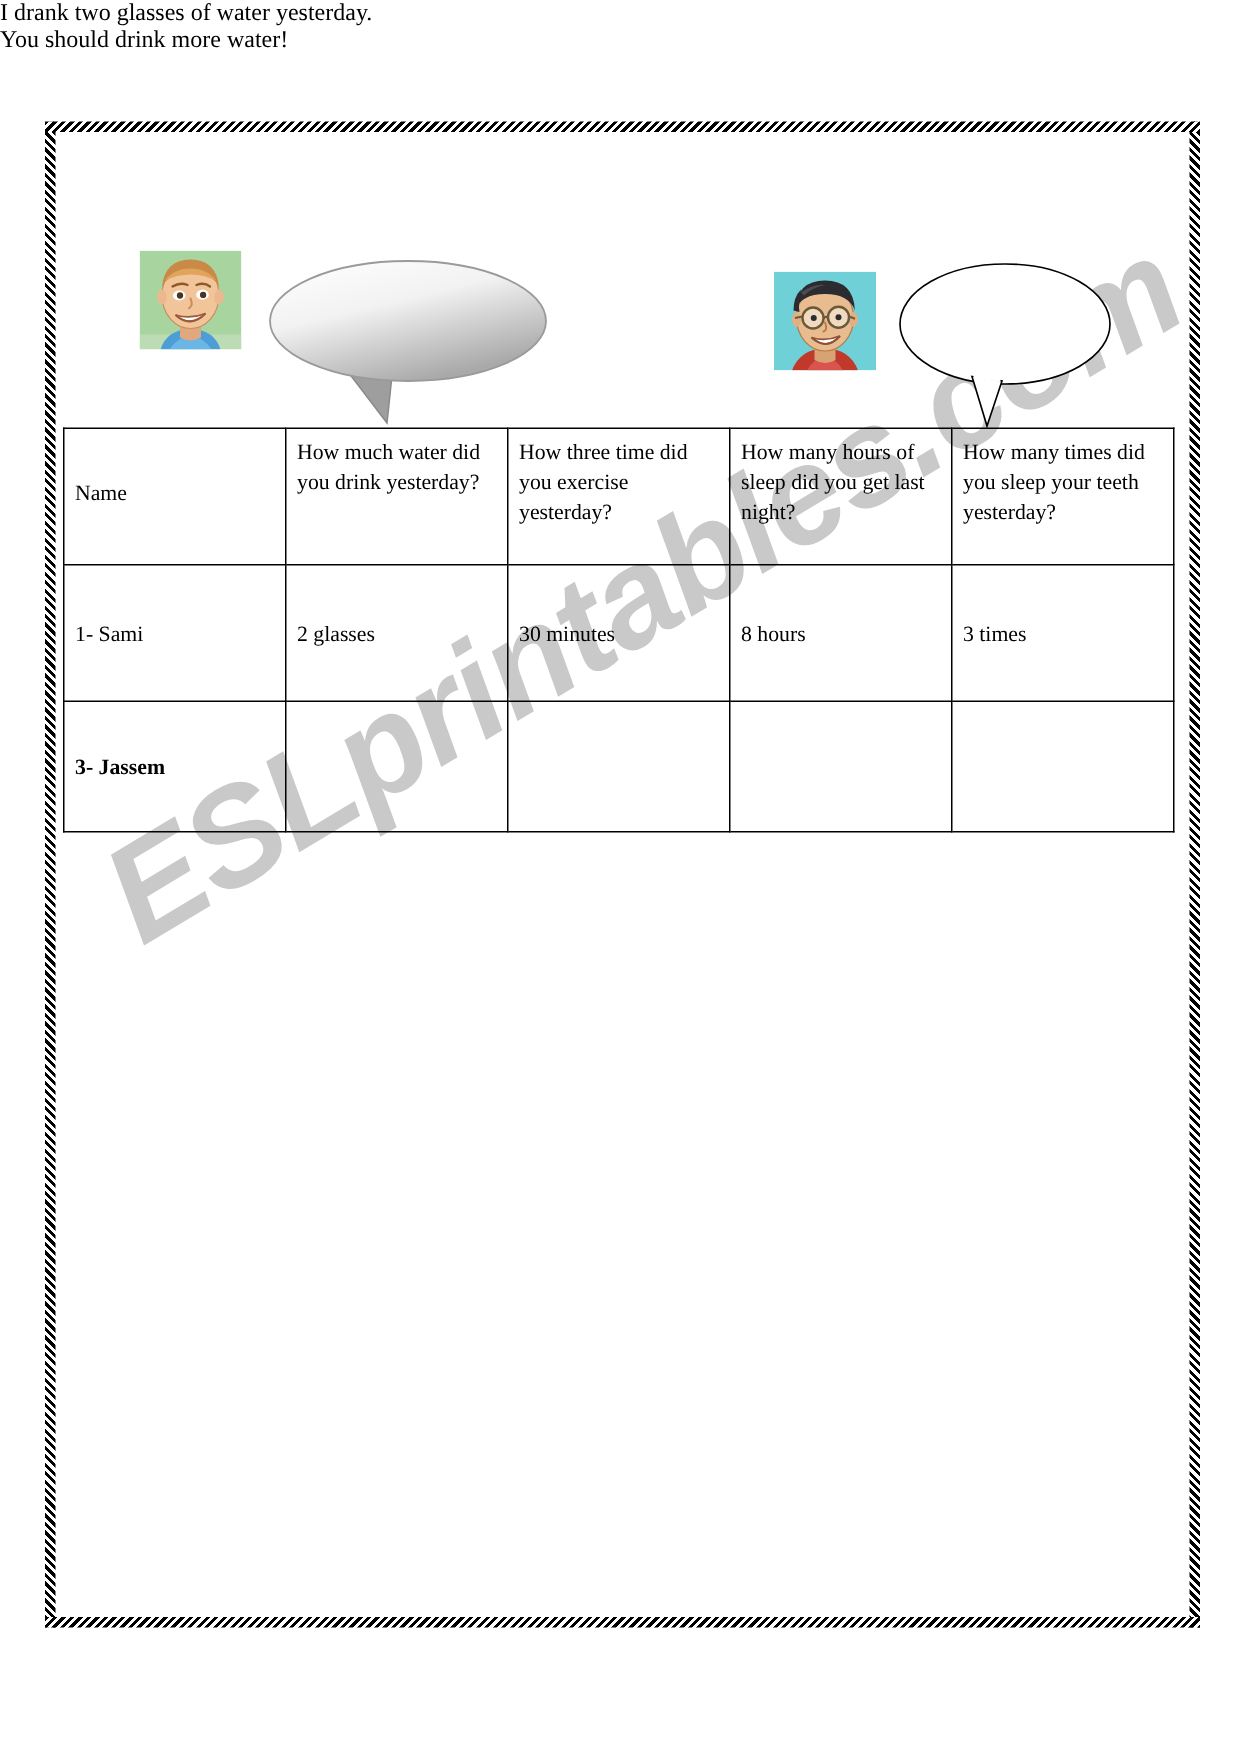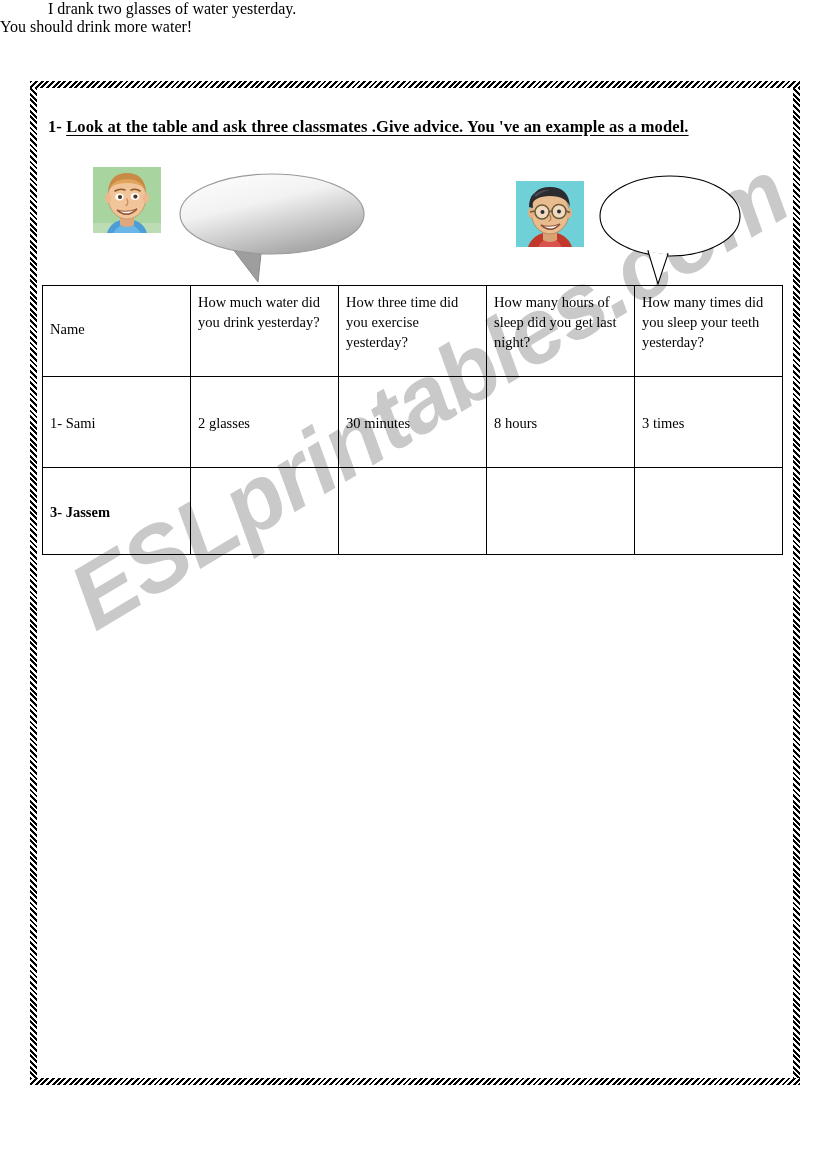--- a/index.html
+++ b/index.html
@@ -84,21 +84,21 @@
 
   
   .avatar {
     position: absolute;
     width: 68px;
     height: 66px;
     overflow: hidden;
   }
   #avatar-boy1 { left: 93px; top: 167px; }
   #avatar-boy2 { left: 516px; top: 181px; }
-  #bubble1-text { left: 207px; top: 184px; margin-left: 48px; }
+  #bubble1-text { left: 207px; top: 184px; }
   #bubble2-text { left: 622px; top: 182px; }
 
   
   #survey-table {
     position: absolute;
     left: 42px;
     top: 285px;
     width: 741px;
     border-collapse: collapse;
     table-layout: fixed;
@@ -143,24 +143,20 @@
 </style>
 </head>
 <body>
 
 <div id="page-frame"></div>
 
 <div id="watermark">ESLprintables.com</div>
 
 <div id="content">
 
-  <div id="title-row">
-    <span class="num">1-</span>
-    <span class="main">Look at the table and ask three classmates .Give advice. You 've an example as a model.</span>
-  </div>
 
   <div class="avatar" id="avatar-boy1">
     <svg width="68" height="66" viewBox="0 0 68 66">
       <rect x="0" y="0" width="68" height="66" fill="#a8d4a0"></rect>
       <rect x="0" y="56" width="68" height="10" fill="#bcdcb4"></rect>
 
       <path d="M14 66 q4 -13 20 -14 q16 1 20 14 z" fill="#4d9ed6"></path>
       <path d="M20 66 q6 -9 14 -9 q8 0 14 9 z" fill="#6ab6e6"></path>
 
       <path d="M27 48 h14 v10 q-7 4 -14 0 z" fill="#e0a87e"></path>

